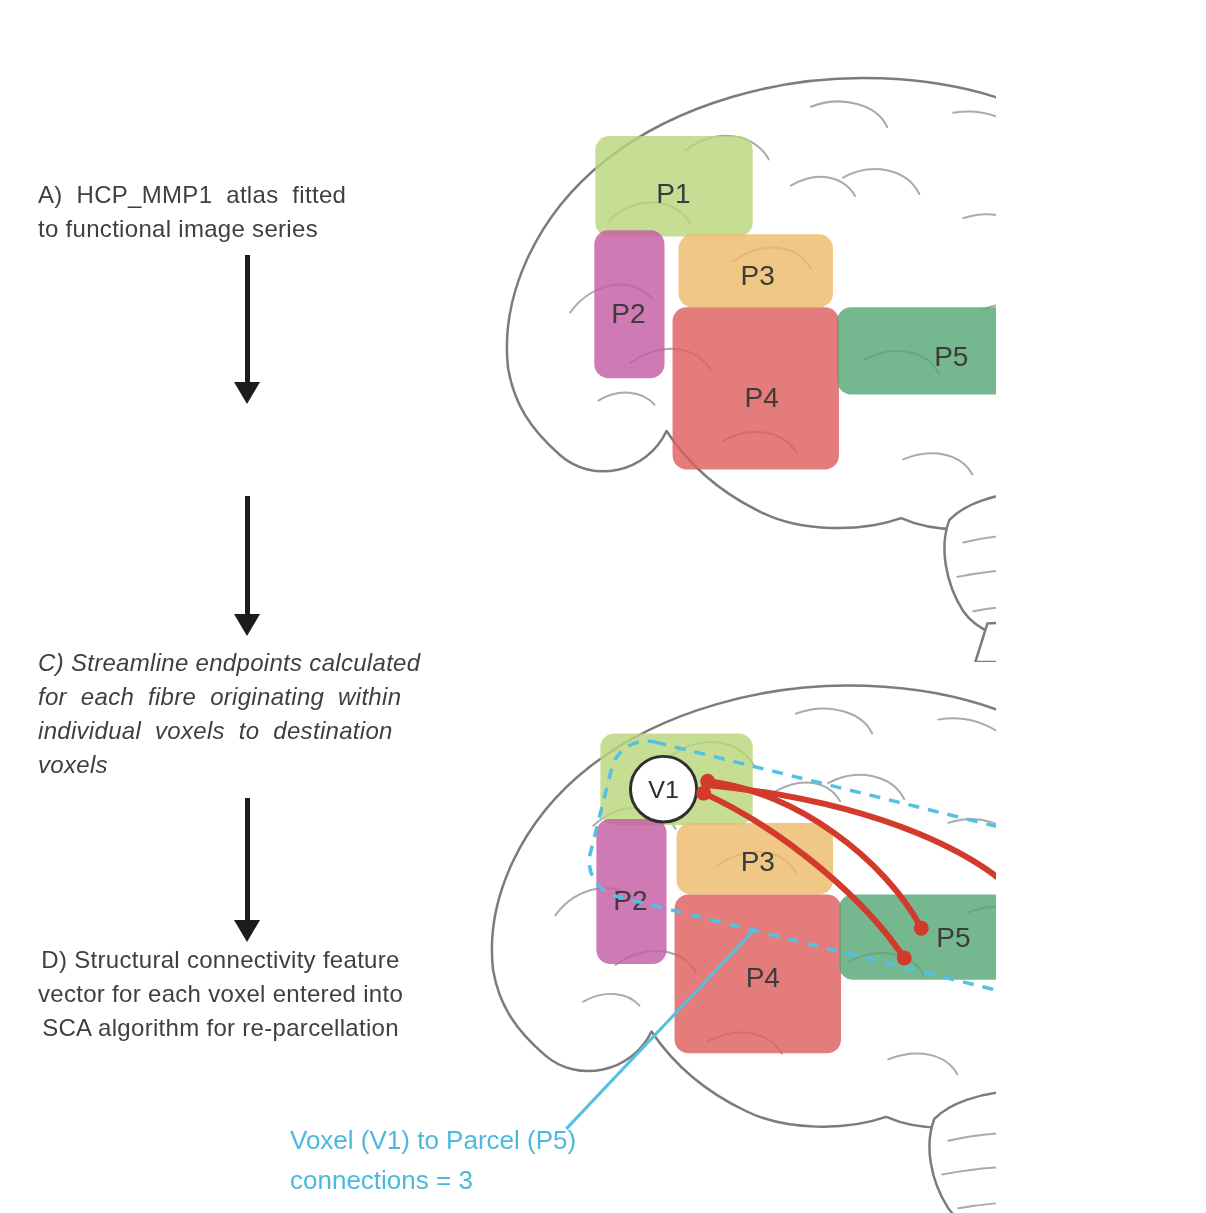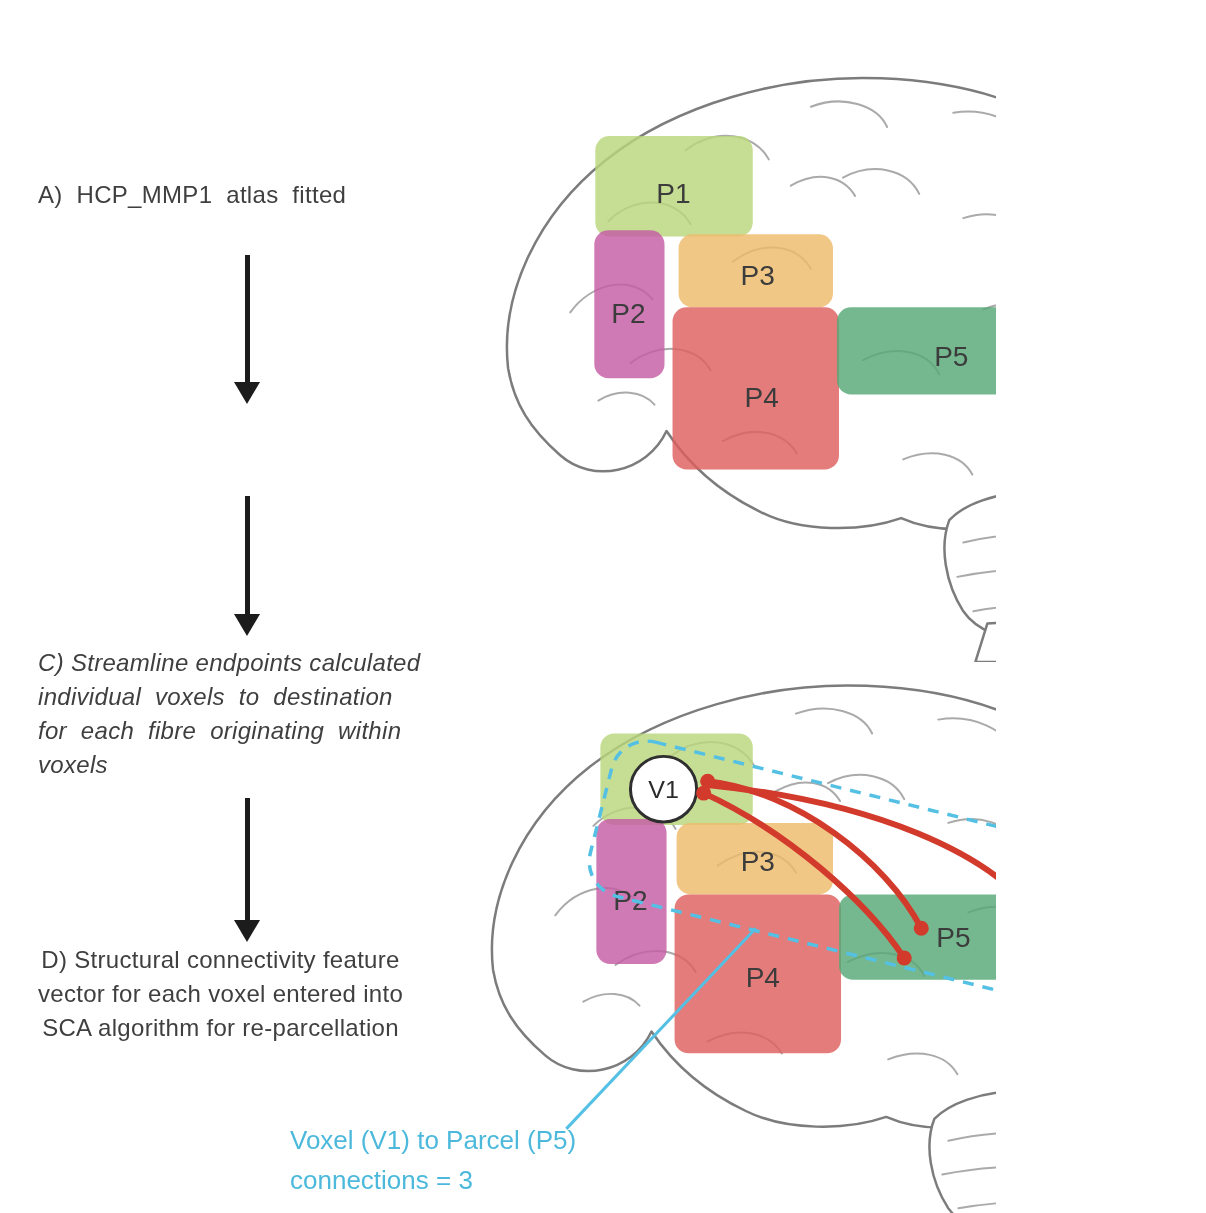--- a/index.html
+++ b/index.html
@@ -85,37 +85,38 @@
     line-height: 40px;
   }
 </style>
 </head>
 <body>
 
 <div class="canvas">
 
   <div class="step" id="step-a">
     <div class="step-line">A)  HCP_MMP1  atlas  fitted</div>
+    <div class="step-line">to functional image series</div>
   </div>
 
   <div class="flow-arrow" id="arrow-ab">
     <div class="arrow-shaft"></div>
     <div class="arrow-head"></div>
   </div>
 
 
   <div class="flow-arrow" id="arrow-bc">
     <div class="arrow-shaft"></div>
     <div class="arrow-head"></div>
   </div>
 
   <div class="step" id="step-c">
     <div class="step-line">C) Streamline endpoints calculated</div>
+    <div class="step-line">for  each  fibre  originating  within</div>
     <div class="step-line">individual  voxels  to  destination</div>
-    <div class="step-line">for  each  fibre  originating  within</div>
     <div class="step-line">voxels</div>
   </div>
 
   <div class="flow-arrow" id="arrow-cd">
     <div class="arrow-shaft"></div>
     <div class="arrow-head"></div>
   </div>
 
   <div class="step" id="step-d">
     <div class="step-line">D) Structural connectivity feature</div>

